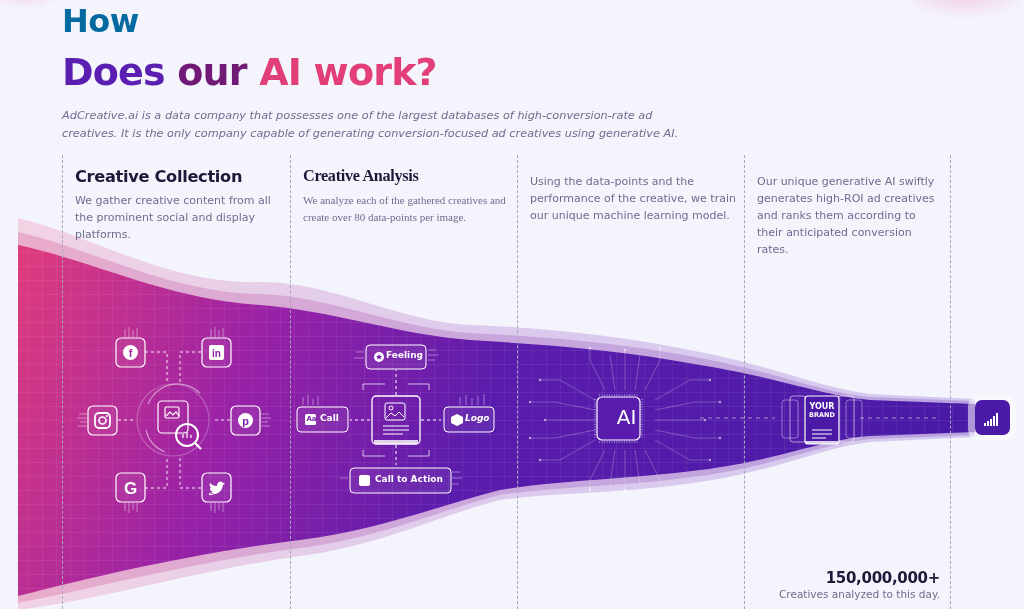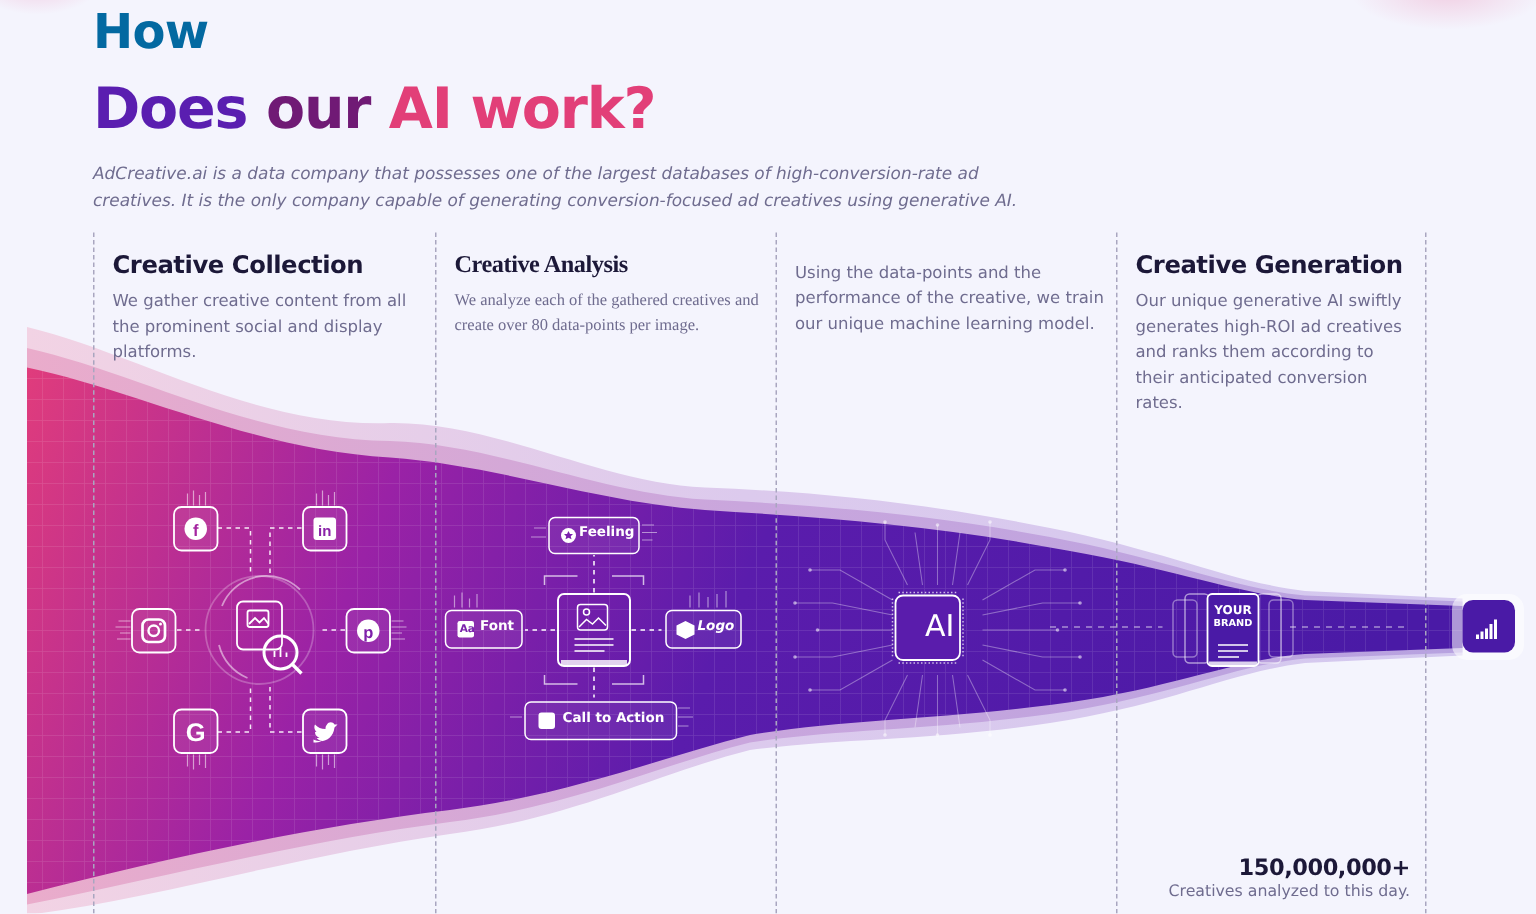--- a/index.html
+++ b/index.html
@@ -247,21 +247,21 @@
       <rect x="987" y="421" width="2" height="5"></rect>
       <rect x="990" y="419" width="2" height="7"></rect>
       <rect x="993" y="416" width="2" height="10"></rect>
       <rect x="996" y="413" width="2" height="13"></rect>
     </g>
   </g>
 </svg>
 
 <div style="position:absolute;left:386px;top:350px;font-size:9px;color:#fff;font-weight:bold;">Feeling</div>
 <div style="position:absolute;left:306px;top:415px;font-size:7px;color:#7a22ac;font-weight:bold;width:11px;text-align:center;">Aa</div>
-<div style="position:absolute;left:320px;top:413px;font-size:9px;color:#fff;font-weight:bold;">Font</div>
+<div style="position:absolute;left:320px;top:413px;font-size:9px;color:#fff;font-weight:bold;">Call</div>
 <div style="position:absolute;left:465px;top:413px;font-size:9px;color:#fff;font-weight:bold;font-style:italic;">Logo</div>
 <div style="position:absolute;left:375px;top:474px;font-size:9px;color:#fff;font-weight:bold;">Call to Action</div>
 <div style="position:absolute;left:597px;top:405px;width:59px;text-align:center;font-size:20px;color:#fff;">AI</div>
 <div style="position:absolute;left:805px;top:403px;width:34px;text-align:center;font-size:8px;line-height:8px;color:#fff;font-weight:bold;">YOUR</div>
 <div style="position:absolute;left:805px;top:412px;width:34px;text-align:center;font-size:6.5px;line-height:7px;color:#fff;font-weight:bold;">BRAND</div>
 
 <div class="divider" style="left:62px;"></div>
 <div class="divider" style="left:290px;"></div>
 <div class="divider" style="left:517px;"></div>
 <div class="divider" style="left:744px;"></div>
@@ -272,20 +272,19 @@
   <p>We gather creative content from all the prominent social and display platforms.</p>
 </div>
 <div class="col" style="left:303px;font-family:Liberation Serif, serif;">
   <h2>Creative Analysis</h2>
   <p>We analyze each of the gathered creatives and create over 80 data-points per image.</p>
 </div>
 <div class="col" style="left:530px;">
   <p>Using the data-points and the performance of the creative, we train our unique machine learning model.</p>
 </div>
 <div class="col" style="left:757px;width:180px;">
-  <h2>Creative Generation</h2>
   <p>Our unique generative AI swiftly generates high-ROI ad creatives and ranks them according to their anticipated conversion rates.</p>
 </div>
 
 <div class="stat">
   <div class="stat-num">150,000,000+</div>
   <div class="stat-label">Creatives analyzed to this day.</div>
 </div>
 
 </body></html>

